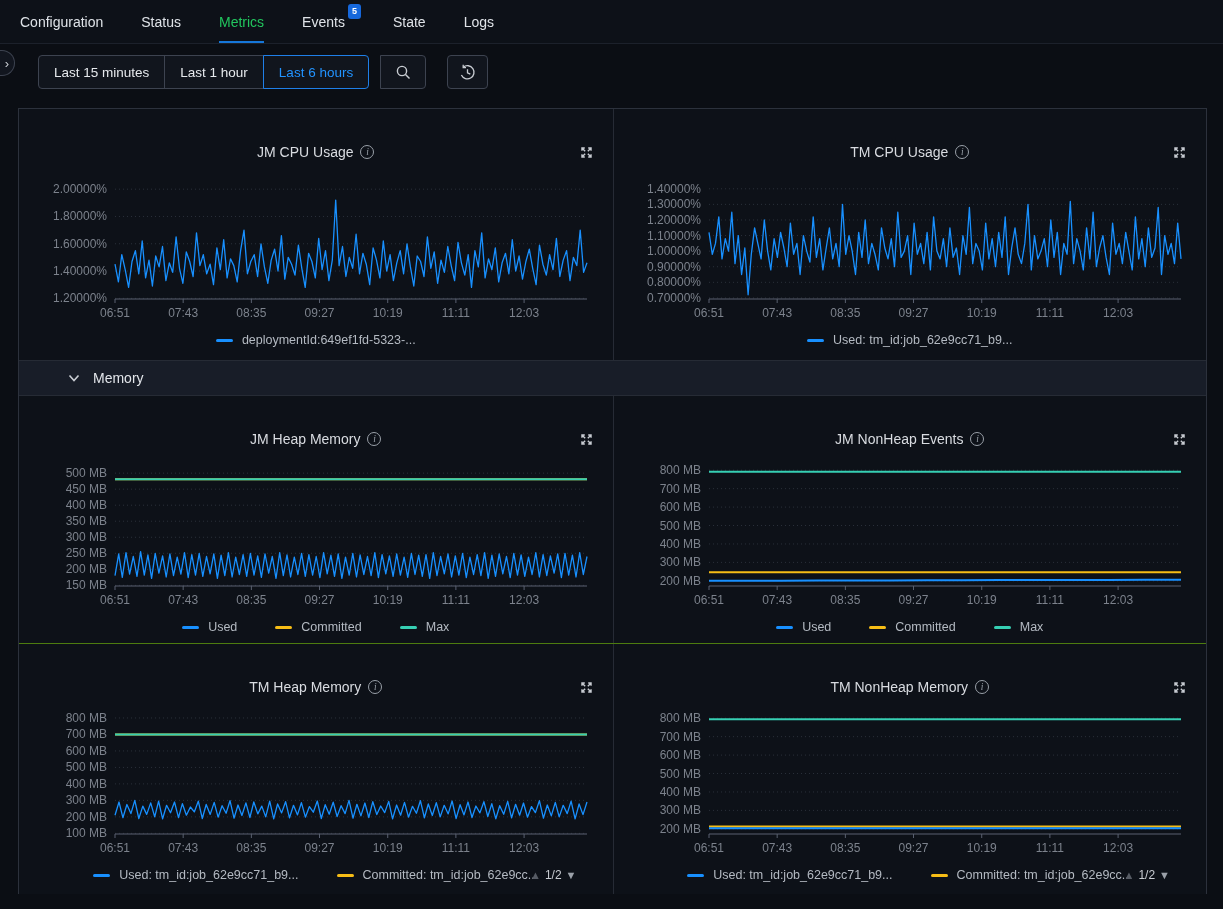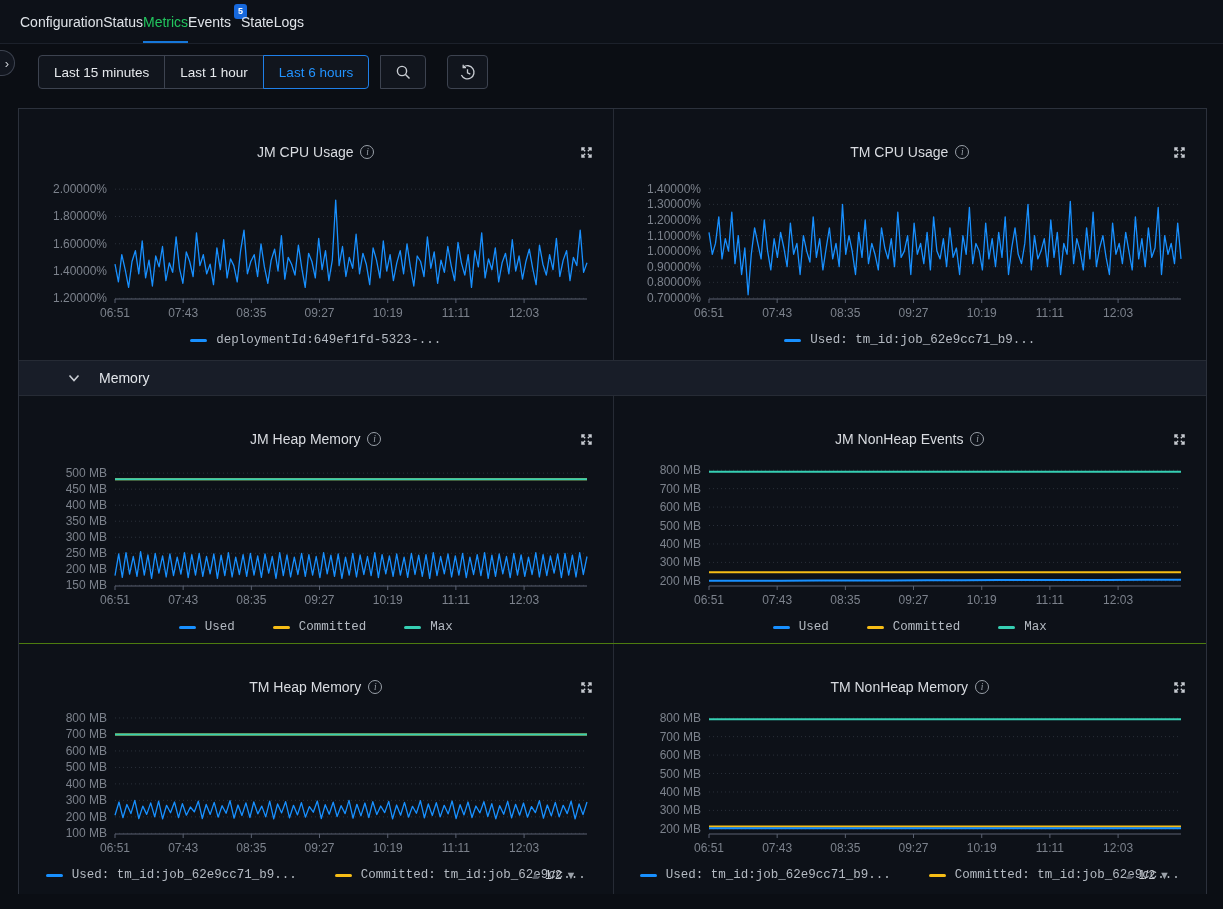--- a/index.html
+++ b/index.html
@@ -5,21 +5,21 @@
   * { margin:0; padding:0; box-sizing:border-box; }
   html,body { width:1223px; height:909px; overflow:hidden; }
   body {
     background:#0b0e14;
     font-family:"Liberation Sans", sans-serif;
     color:#dfe3e8;
     position:relative;
   }
   
   .tabbar {
-    height:44px; display:flex; align-items:stretch; 
+    height:44px; display:flex; align-items:stretch; gap:38px;
     padding:0 20px; background:#0d1118; border-bottom:1px solid #1c212b;
   }
   .tab { position:relative; display:flex; align-items:center; font-size:14px; color:#dfe3e8; cursor:pointer; }
   .tab.active { color:#22c55e; }
   .tab.active::after { content:""; position:absolute; left:0; right:0; bottom:0; height:2px; background:#1677d9; }
   .tab-badge {
     position:absolute; top:4px; right:-16px; background:#1668dc; color:#fff;
     font-size:9px; font-weight:bold; line-height:1; padding:3px 4px; border-radius:3px;
   }
   .tab-events { margin-right:10px; }
@@ -63,40 +63,40 @@
   }
   .chart-row { display:grid; grid-template-columns:1fr 1fr; }
   .chart-row + .chart-row { border-top:1px solid #4d7c0f; }
   .chart-panel { position:relative; padding:12px 6px 4px; background:#0d1118; }
   .chart-panel + .chart-panel { border-left:1px solid #262b35; }
   .row-1 .chart-panel { height:251px; }
   .row-2 .chart-panel { height:247px; }
   .row-3 .chart-panel { height:250px; }
   .section-header {
     height:36px; background:#181d28; border-top:1px solid #262b35; border-bottom:1px solid #262b35;
-    display:flex; align-items:center; gap:18px; padding-left:48px; font-size:14px; color:#e2e5ea;
+    display:flex; align-items:center; gap:12px; padding-left:48px; font-size:14px; color:#e2e5ea;
   }
   .section-header svg { stroke:#c9cdd3; }
   
   .chart-title-row { position:relative; text-align:center; height:24px; margin-top:22px; }
   .chart-title { font-size:14px; color:#d9dce1; display:inline-flex; align-items:center; gap:7px; }
   .info-icon {
     width:14px; height:14px; border:1px solid #99a0a8; border-radius:50%;
     display:inline-flex; align-items:center; justify-content:center;
     font-size:9.5px; color:#99a0a8; font-family:"Liberation Serif", serif; font-style:italic;
   }
   .expand-btn { position:absolute; right:12px; top:1px; cursor:pointer; background:none; border:none; }
   .expand-btn svg { stroke:#c8ccd2; }
   .chart-svg { display:block; margin:8px auto 0; }
   .chart-svg text { font-family:"Liberation Sans", sans-serif; font-size:12px; fill:#7c828c; }
   .chart-legend {
     display:flex; justify-content:center; align-items:center; gap:38px;
     margin-top:6px; position:relative; font-size:12.5px; color:#b4bac2;
   }
-  .legend-item { display:inline-flex; align-items:center; gap:9px; cursor:pointer;font-family:Liberation Mono, monospace; }
+  .legend-item { display:inline-flex; align-items:center; gap:9px; cursor:pointer; }
   .legend-swatch { width:17px; height:3px; border-radius:2px; display:inline-block; }
   .legend-pager { position:absolute; right:30px; top:0; display:flex; align-items:center; gap:4px; font-size:12px; color:#c8ccd2; }
   .pager-up { color:#565b64; font-size:11px; cursor:pointer; }
   .pager-down { color:#9aa0a8; font-size:11px; cursor:pointer; }
 </style>
 </head>
 <body>
 
 <div class="tabbar">
   <div class="tab">

